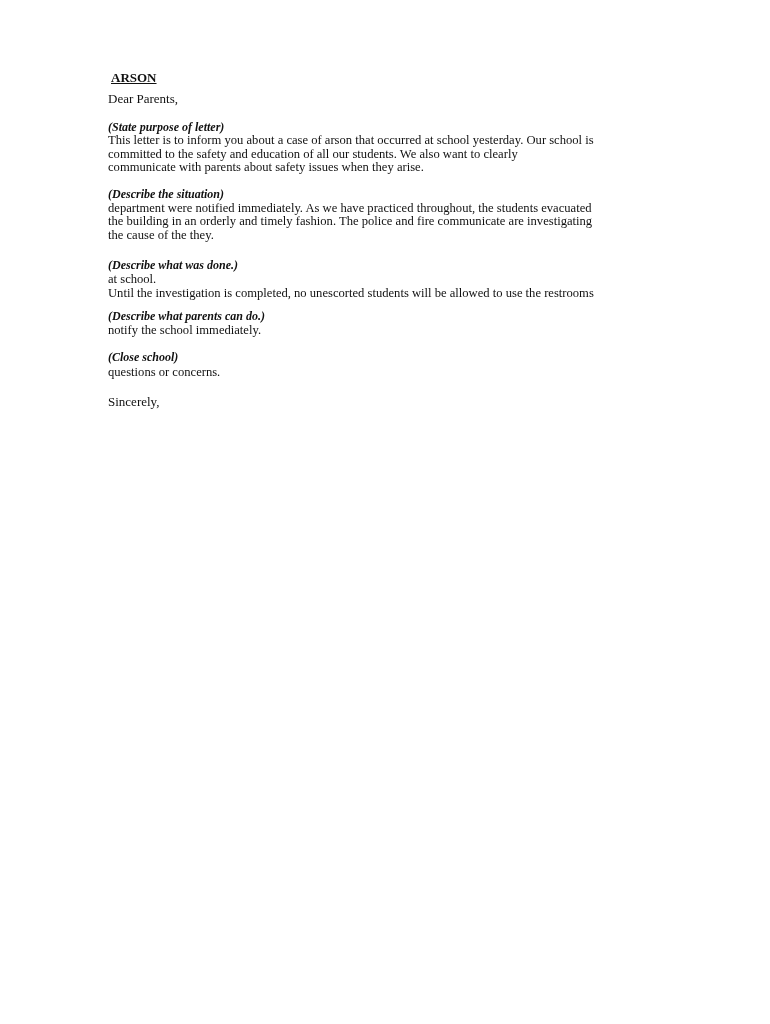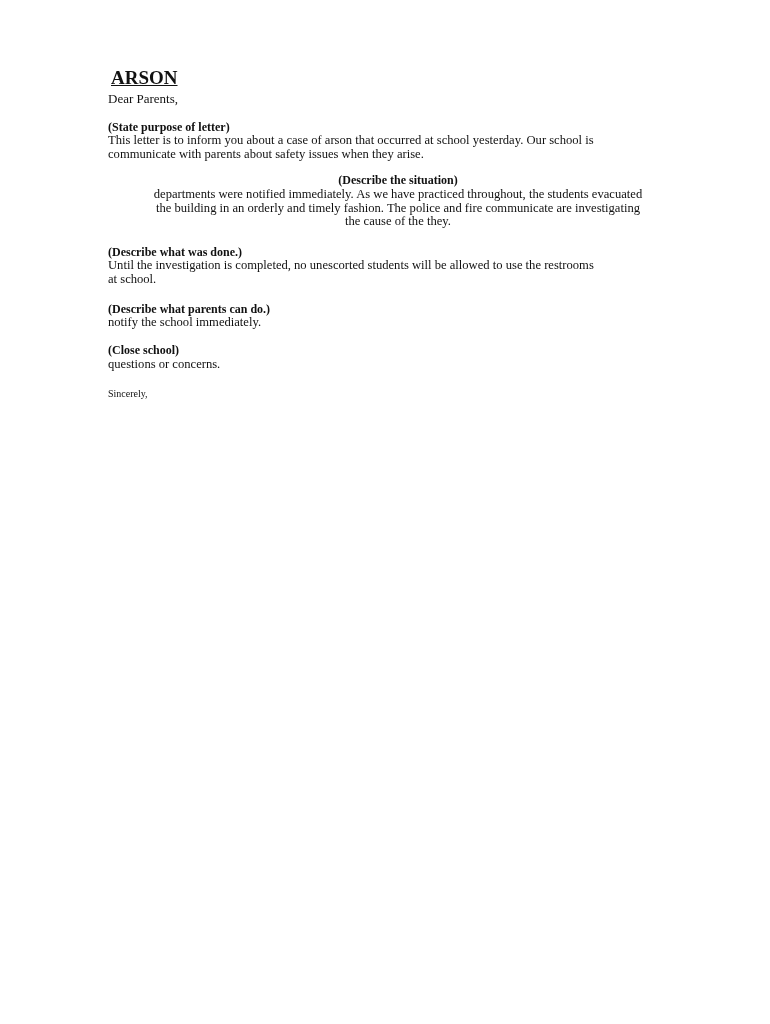--- a/index.html
+++ b/index.html
@@ -19,71 +19,73 @@
       position: absolute;
       left: 108px;
       top: 70px;
       width: 580px;
       font-size: 12.6px;
       line-height: 13.6px;
     }
     .title {
       font-weight: bold;
       text-decoration: underline;
-      font-size: 19px;
+      font-size: 13px;
       margin-left: 3px;
       height: 16px;
       line-height: 16px;
     }
     .greeting {
       margin-top: 6px;
       font-size: 13px;
     }
     .section-label {
+      font-style: italic;
       font-weight: bold;
       font-size: 12px;
     }
     .line {
       white-space: nowrap;
     }
     .sec1 { margin-top: 15px; }
-    .sec2 { margin-top: 13px; text-align: center; }
+    .sec2 { margin-top: 13px; }
     .sec3 { margin-top: 17px; }
-    .sec4 { margin-top: 16px; }
+    .sec4 { margin-top: 10px; }
     .sec5 { margin-top: 14px; }
     .sec5 .line { line-height: 15px; }
     .closing {
       margin-top: 15px;
-      font-size: 10px;
+      font-size: 13px;
     }
   </style>
 </head>
 <body>
 
 <div class="page">
   <div class="title">ARSON</div>
   <div class="greeting">Dear Parents,</div>
 
   <div class="section sec1">
     <div class="section-label">(State purpose of letter)</div>
     <div class="line">This letter is to inform you about a case of arson that occurred at school yesterday. Our school is</div>
+    <div class="line">committed to the safety and education of all our students.  We also want to clearly</div>
     <div class="line">communicate with parents about safety issues when they arise.</div>
   </div>
 
   <div class="section sec2">
     <div class="section-label">(Describe the situation)</div>
-    <div class="line">departments were notified immediately.  As we have practiced throughout, the students evacuated</div>
+    <div class="line">department were notified immediately.  As we have practiced throughout, the students evacuated</div>
     <div class="line">the building in an orderly and timely fashion.  The police and fire communicate are investigating</div>
     <div class="line">the cause of the they.</div>
   </div>
 
   <div class="section sec3">
     <div class="section-label">(Describe what was done.)</div>
+    <div class="line">at school.</div>
     <div class="line">Until the investigation is completed, no unescorted students will be allowed to use the restrooms</div>
-    <div class="line">at school.</div>
   </div>
 
   <div class="section sec4">
     <div class="section-label">(Describe what parents can do.)</div>
     <div class="line">notify the school immediately.</div>
   </div>
 
   <div class="section sec5">
     <div class="section-label">(Close school)</div>
     <div class="line">questions or concerns.</div>

